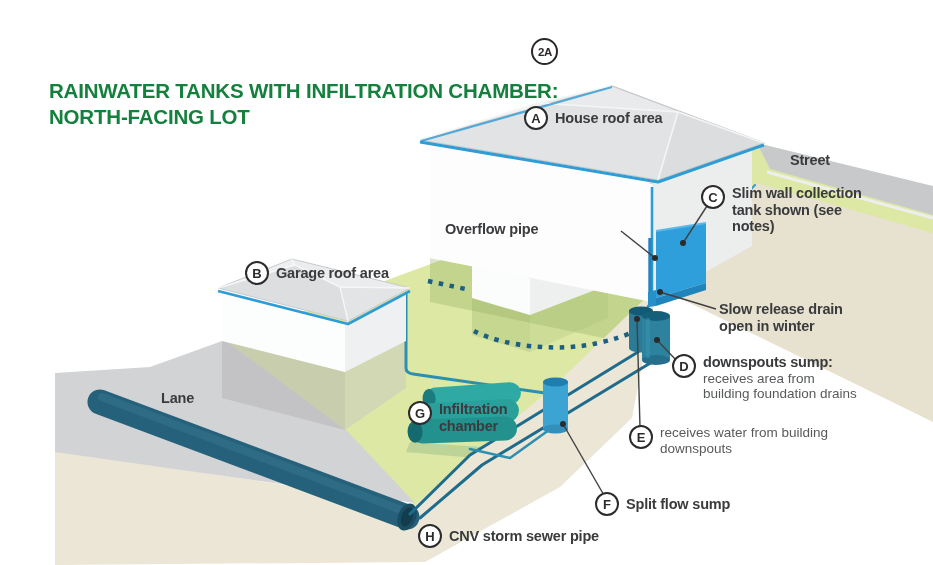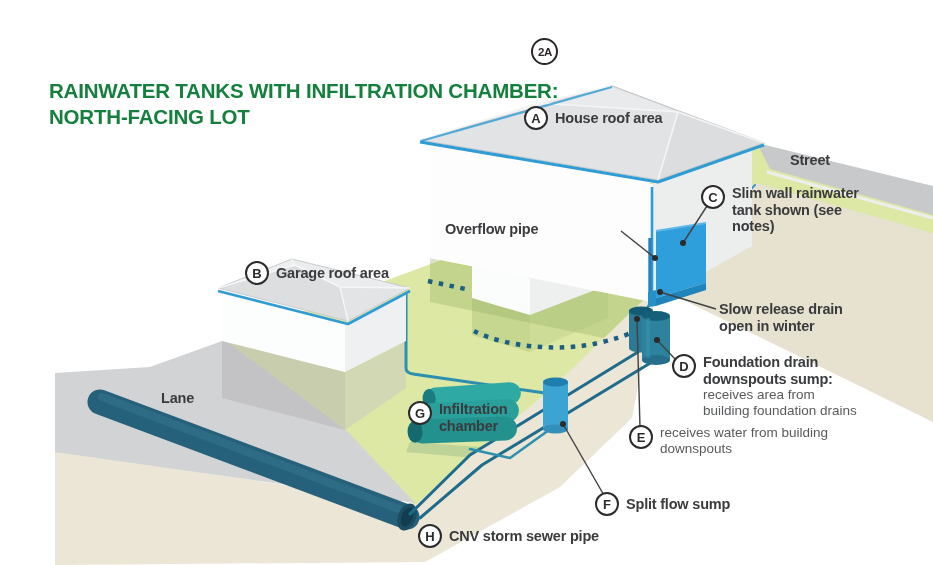--- a/index.html
+++ b/index.html
@@ -182,37 +182,36 @@
   </div>
 
   <div class="callout center" style="left:245px;top:261px">
     <span class="badge">B</span>
     <span class="lbl">Garage roof area</span>
   </div>
 
   <div class="callout" style="left:701px;top:185px">
     <span class="badge">C</span>
     <span class="lbl">
-      <div>Slim wall rainwater</div>
+      <div>Slim wall collection</div>
       <div>tank shown (see</div>
       <div>notes)</div>
     </span>
   </div>
 
   <div class="plain" style="left:445px;top:221px">Overflow pipe</div>
 
   <div class="plain" style="left:719px;top:301px">
     <div>Slow release drain</div>
     <div>open in winter</div>
   </div>
 
   <div class="callout" style="left:672px;top:354px">
     <span class="badge">D</span>
     <span class="lbl">
-      <div>Foundation drain</div>
       <div>downspouts sump:</div>
       <div class="desc">receives area from</div>
       <div class="desc">building foundation drains</div>
     </span>
   </div>
 
   <div class="callout" style="left:629px;top:425px">
     <span class="badge">E</span>
     <span class="lbl">
       <div class="desc">receives water from building</div>

